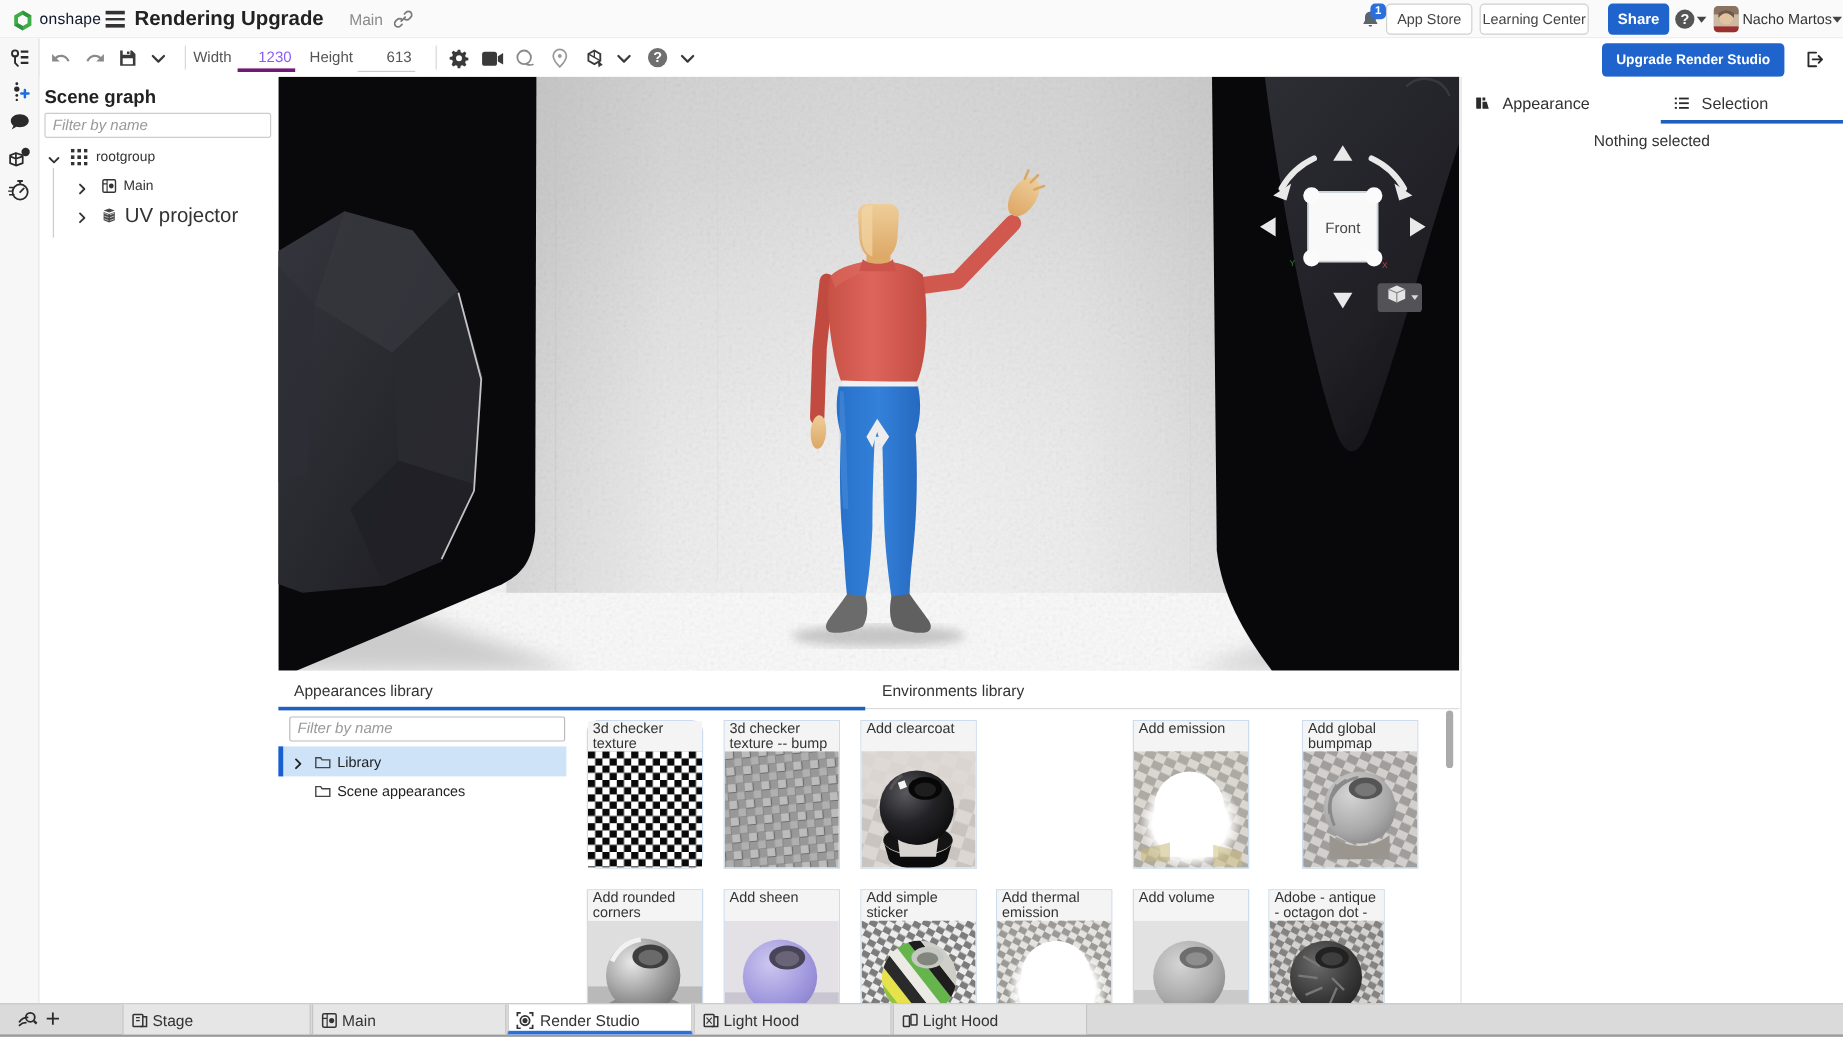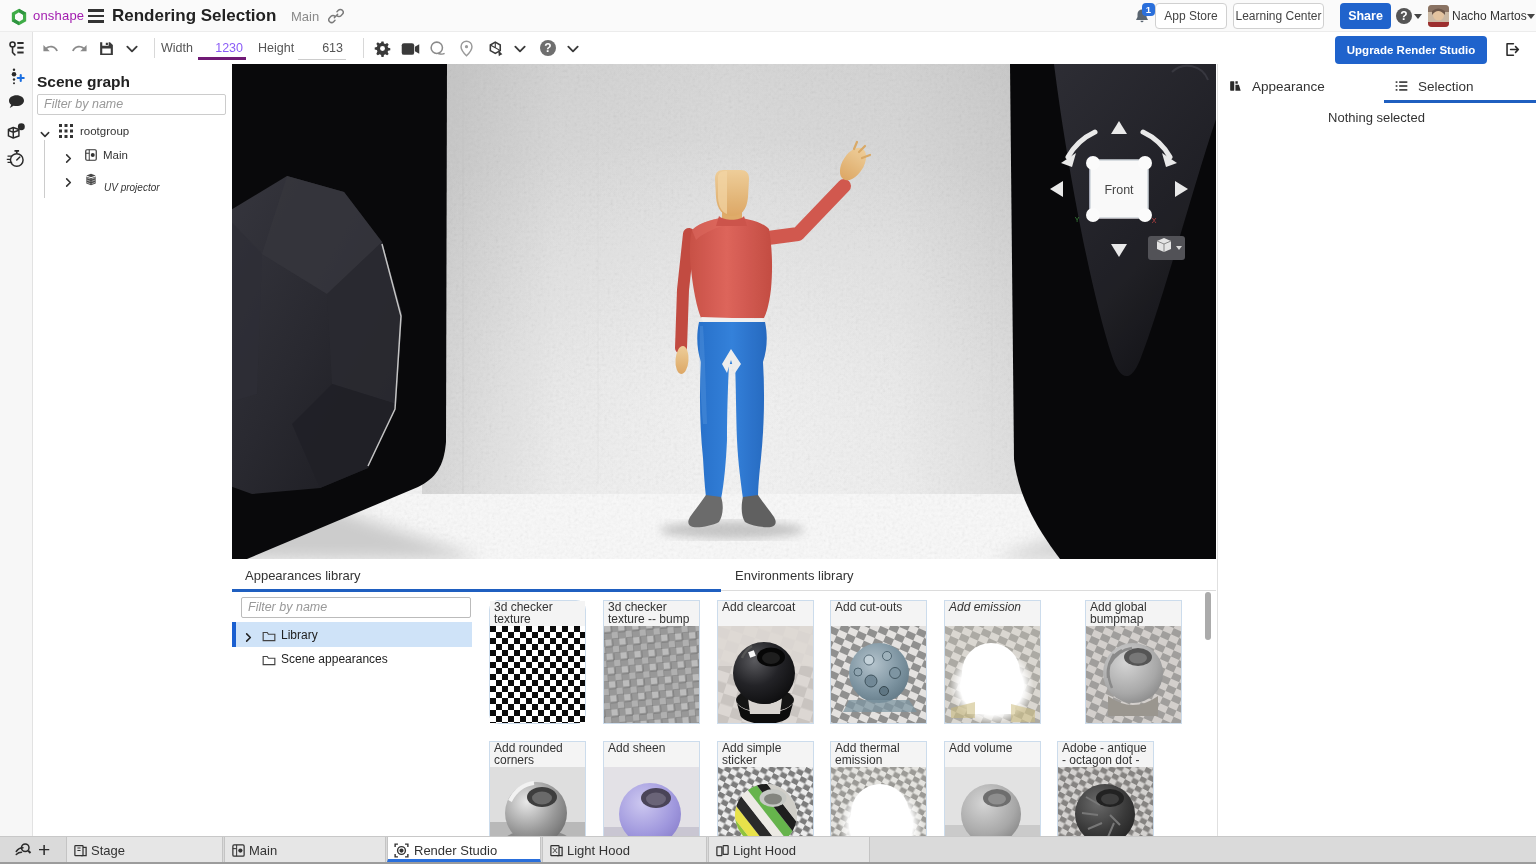--- a/index.html
+++ b/index.html
@@ -14,42 +14,42 @@
 #library { left:232px; top:559px; width:984px; height:277px; background:#fff; }
 #tabbar { left:0; top:836px; width:1536px; height:28px; background:#dadada; border-top:1px solid #c8c8c8; border-bottom:2px solid #9c9c9c; }
 .btn-outline { position:absolute; top:3px; height:26px; background:#fff; border:1px solid #d0d0d0; border-radius:4px; font-size:12px; color:#444; text-align:center; line-height:24px; white-space:nowrap; }
 .btn-blue { background:#1f63cc; color:#fff; border-radius:4px; text-align:center; font-weight:bold; white-space:nowrap; }
 .caret { display:inline-block; width:0; height:0; border-left:4px solid transparent; border-right:4px solid transparent; border-top:5px solid #555; vertical-align:middle; }
 .sep { position:absolute; top:38px; width:1px; height:20px; background:#d8d8d8; }
 .ticon { position:absolute; top:40px; }
 .card { position:absolute; width:97px; border:1px solid #ccdcec; background:#fff; }
 .card .t { background:#f4f4f4; font-size:12px; line-height:11.6px; padding:1px 4px 0 4px; height:25px; color:#333; overflow:hidden; white-space:normal; }
 .card svg { display:block; }
-.tab { position:absolute; top:837px; height:25px; background:#e6e6e6; border-left:1px solid #c4c4c4; border-right:1px solid #c4c4c4; font-size:13px; color:#333; }
+.tab { position:absolute; top:837px; height:25px; background:#e6e6e6; border-left:1px solid #c4c4c4; border-right:1px solid #c4c4c4; font-size:13px; color:#333;margin-left:36px; }
 .tab .lbl { position:absolute; left:24px; top:6px; white-space:nowrap; }
 </style>
 </head>
 <body>
 
 <div class="abs" id="topbar"></div>
 <div class="abs" style="left:9px;top:7px;">
 <svg width="20" height="20" viewBox="0 0 24 24">
       <path d="M12 2 L20.6 7 V17 L12 22 L3.4 17 V7 Z" fill="#3fac47"></path>
       <path d="M12 6.4 L16.8 9.2 V14.8 L12 17.6 L7.2 14.8 V9.2 Z" fill="#fafafa"></path>
       <path d="M3.4 17 L12 22 L12 17.6 L7.2 14.8 Z" fill="#2f9440"></path>
       <path d="M20.6 7 L12 2 L12 6.4 L16.8 9.2 Z" fill="#2f9440"></path>
     </svg>
 </div>
-<div class="abs" style="left:33px;top:8px;font-size:13px;color:#a21caf;letter-spacing:0.2px;">onshape</div>
+<div class="abs" style="left:33px;top:8px;font-size:13px;color:#0f172a;letter-spacing:0.2px;">onshape</div>
 <div class="abs" style="left:88px;top:9px;width:16px;">
 <div style="height:2.5px;background:#333;margin-bottom:3px;"></div>
 <div style="height:2.5px;background:#333;margin-bottom:3px;"></div>
 <div style="height:2.5px;background:#333;"></div>
 </div>
-<div class="abs" style="left:112px;top:6px;font-size:17px;font-weight:bold;color:#222;">Rendering Selection</div>
+<div class="abs" style="left:112px;top:6px;font-size:17px;font-weight:bold;color:#222;">Rendering Upgrade</div>
 <div class="abs" style="left:291px;top:9px;font-size:13px;color:#8a8a8a;">Main</div>
 <div class="abs" style="left:328px;top:8px;">
 <svg width="16" height="16" viewBox="0 0 24 24" fill="none" stroke="#7a7a7a" stroke-width="2.2" stroke-linecap="round">
       <path d="M9.5 14.5l5-5"></path>
       <path d="M13.5 5.5l2-2a4.2 4.2 0 016 6l-2 2a4.2 4.2 0 01-6 0"></path>
       <path d="M10.5 18.5l-2 2a4.2 4.2 0 01-6-6l2-2a4.2 4.2 0 016 0"></path>
     </svg>
 </div>
 
 <div class="abs" style="left:1133px;top:8px;">
@@ -234,21 +234,21 @@
 <svg width="11" height="11" viewBox="0 0 24 24" fill="none" stroke="#333" stroke-width="3.4" stroke-linecap="round" stroke-linejoin="round">
       <path d="M8 4l8 8-8 8"></path>
     </svg>
 </div>
 <div class="abs" style="left:84px;top:172px;">
 <svg width="14" height="15" viewBox="0 0 24 24" fill="#333">
       <path d="M12 2l8 3-8 3-8-3zM4 7l8 3v12l-8-3zM20 7l-8 3v12l8-3z" fill-opacity="0.9"></path>
       <path d="M5 9l6 2.2M5 13l6 2.2M5 17l6 2.2M13 11.2l6-2.2M13 15.2l6-2.2M13 19.2l6-2.2" stroke="#fff" stroke-width="0.9"></path>
     </svg>
 </div>
-<div class="abs" style="left:104px;top:182px;font-size:10px;color:#333;font-style:italic;">UV projector</div>
+<div class="abs" style="left:104px;top:170px;font-size:17px;color:#333;">UV projector</div>
 
 <div class="abs" id="viewport">
 <svg width="984" height="495" viewBox="0 0 984 495">
 <defs>
 <linearGradient id="wall" x1="0" y1="0" x2="0" y2="1">
 <stop offset="0" stop-color="#d9d9d9"></stop>
           <stop offset="0.5" stop-color="#e6e6e6"></stop>
           <stop offset="0.82" stop-color="#f5f5f5"></stop>
           <stop offset="1" stop-color="#ffffff"></stop>
 </linearGradient>
@@ -526,35 +526,21 @@
         <path d="M18,74 a29,13 0 0058,0 l-4,14 a25,10 0 01-50,0 z" fill="#0c0c0c"></path>
         <ellipse cx="47" cy="74" rx="29" ry="12" fill="#141414"></ellipse>
         <path d="M30,72 q17,12 34,0 l-2,16 l-30,0 z" fill="#d8d4d0"></path>
         <circle cx="46" cy="47" r="31" fill="url(#ballblack)"></circle>
         <ellipse cx="53" cy="31" rx="14" ry="9.5" fill="#070707"></ellipse>
         <ellipse cx="53" cy="32" rx="9" ry="6" fill="#1e1e1e"></ellipse>
         <rect x="31" y="25" width="6" height="6" fill="#fff" transform="rotate(-20 34 28)" opacity="0.95"></rect>
         <path d="M24,32 a26,26 0 0110,-12" stroke="#555" stroke-width="2.5" fill="none"></path>
       </svg>
     </div>
-<div class="card" style="left:598px;top:41px;">
-      <div class="t">Add cut-outs</div>
-<svg width="95" height="97">
-        <rect width="95" height="97" fill="url(#pfloor)"></rect>
-        <circle cx="48" cy="47" r="30" fill="url(#ballblue)"></circle>
-        <circle cx="38" cy="34" r="5" fill="#c4d2da" stroke="#5a6e7a" stroke-width="1"></circle>
-        <circle cx="56" cy="30" r="4.5" fill="#9fb2bc" stroke="#4e6470" stroke-width="1"></circle>
-        <circle cx="64" cy="47" r="5.5" fill="#7e95a2" stroke="#445862" stroke-width="1"></circle>
-        <circle cx="40" cy="55" r="6" fill="#718896" stroke="#3e525c" stroke-width="1"></circle>
-        <circle cx="53" cy="65" r="4.5" fill="#5f7683" stroke="#37484f" stroke-width="1"></circle>
-        <circle cx="27" cy="46" r="4" fill="#8fa4b0" stroke="#4e6470" stroke-width="1"></circle>
-        <path d="M18,74 l60,0 l8,12 l-74,0 z" fill="#7e95a2" opacity="0.75"></path>
-      </svg>
-    </div>
-<div class="card" style="left:712px;top:41px;font-style:italic;">
+<div class="card" style="left:712px;top:41px;">
       <div class="t">Add emission</div>
 <svg width="95" height="97">
         <rect width="95" height="97" fill="url(#pfloor)"></rect>
         <rect width="95" height="97" fill="#cfcabf" opacity="0.45"></rect>
         <ellipse cx="47" cy="60" rx="42" ry="38" fill="url(#glow)"></ellipse>
         <circle cx="46" cy="46" r="29" fill="#fff"></circle>
         <path d="M22,66 q24,22 48,0 l0,22 l-48,0 z" fill="#fff"></path>
         <path d="M6,82 l24,-6 l0,16 l-24,0z" fill="#c9b878" opacity="0.55"></path>
         <path d="M66,78 l24,6 l0,12 l-24,0z" fill="#cdbd80" opacity="0.55"></path>
       </svg>

